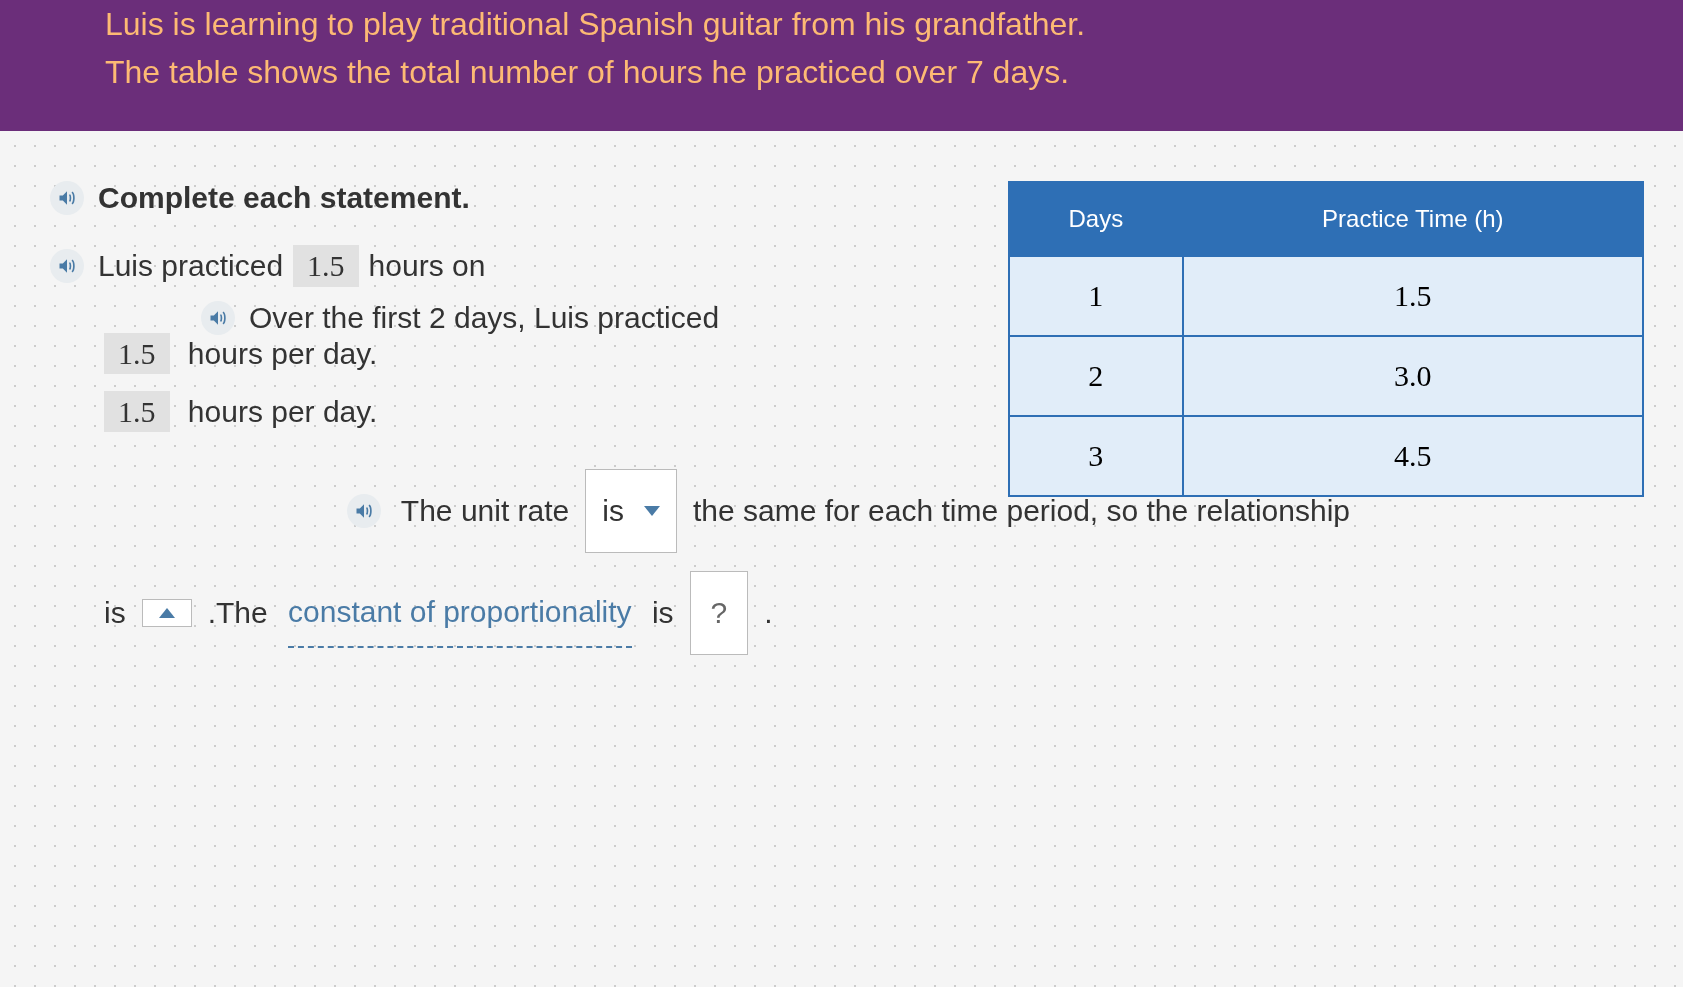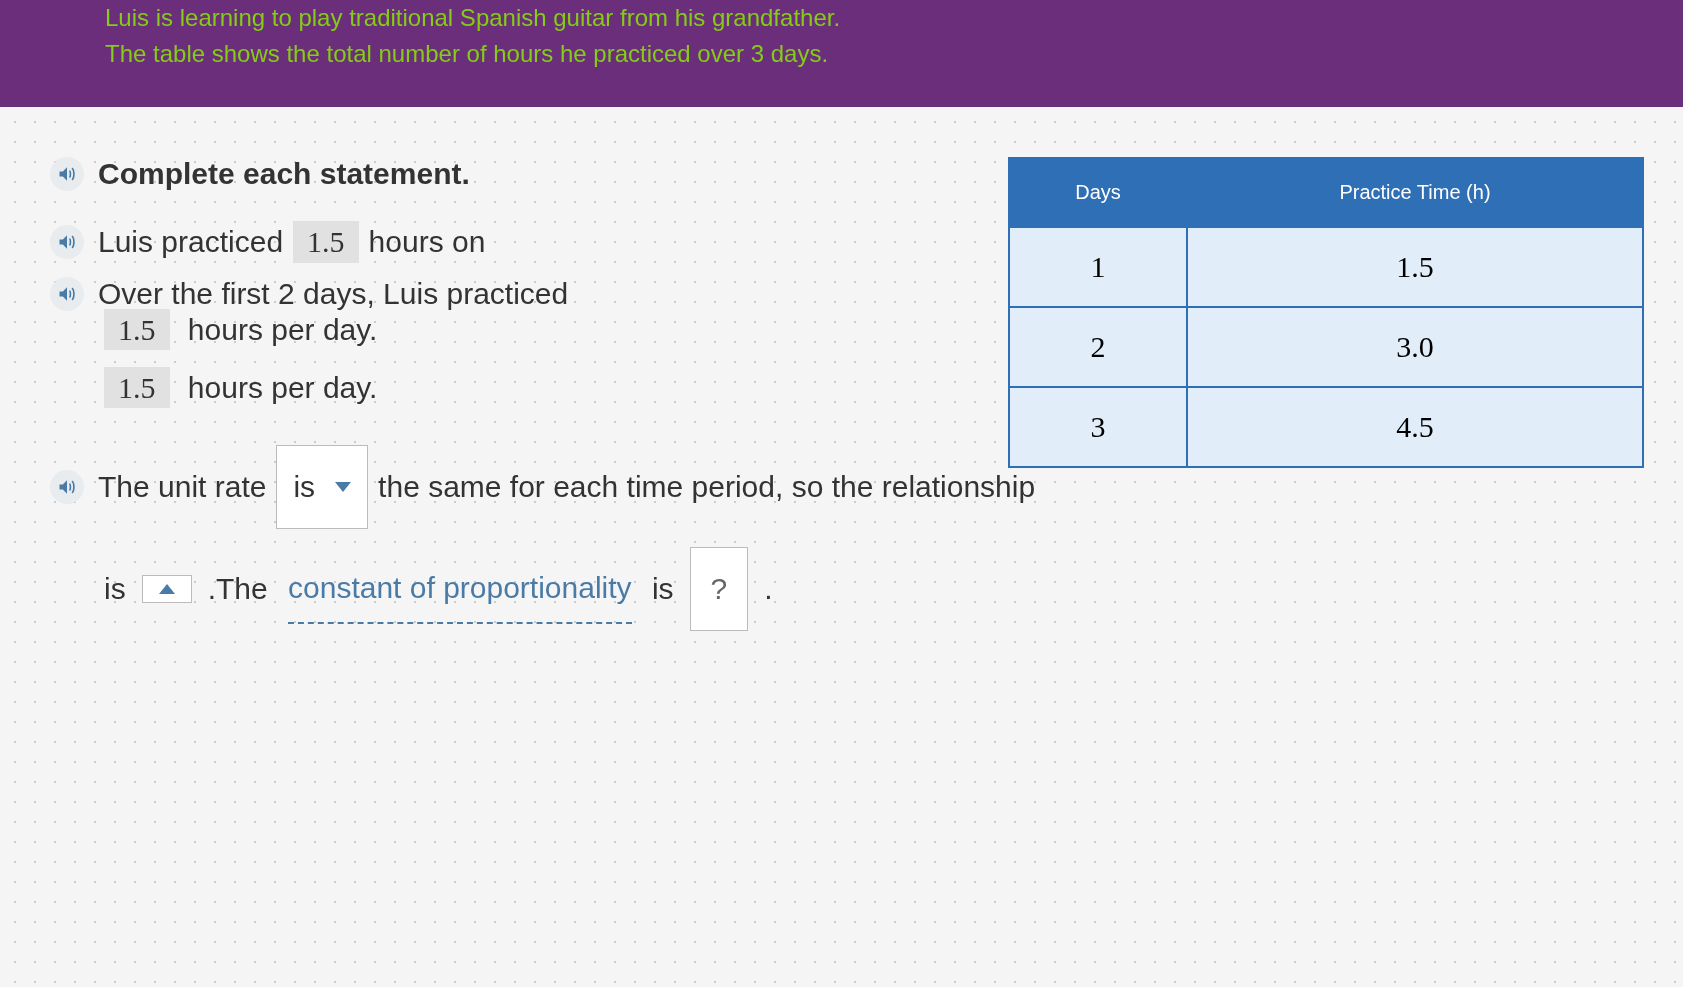--- a/index.html
+++ b/index.html
@@ -5,23 +5,23 @@
 * { box-sizing: border-box; margin: 0; padding: 0; }
 body {
   font-family: "Segoe UI", Arial, sans-serif;
   background: #fff;
   width: 1683px;
   height: 987px;
   overflow: hidden;
 }
 .header {
   background: #6b2e7a;
-  color: #84cc16;
+  color: #fdba74;
   padding: 0 60px 35px 105px;
-  font-size: 24px;
+  font-size: 32px;
   line-height: 1.5;
 }
 .content {
   background-image: radial-gradient(circle, #ccc 1px, transparent 1px);
   background-size: 20px 20px;
   background-position: 5px 5px;
   padding: 50px 40px 40px 50px;
   position: relative;
   height: calc(987px - 100px);
   background-color: #f5f5f5;
@@ -105,21 +105,21 @@
   text-align: center;
 }
 table.data {
   border-collapse: collapse;
   width: 100%;
 }
 table.data th {
   background: #2e6fb5;
   color: #fff;
   font-weight: 400;
-  font-size: 20px;
+  font-size: 24px;
   padding: 22px 10px;
   border: 2px solid #2e6fb5;
 }
 table.data td {
   background: #e1edf9;
   border: 2px solid #2e6fb5;
   text-align: center;
   font-family: "Times New Roman", serif;
   font-size: 30px;
   padding: 22px 10px;
@@ -133,32 +133,34 @@
   font-size: 30px;
   color: #333;
   padding-left: 54px;
   margin-top: 18px;
   line-height: 2.2;
 }
 .final-lead {
   display: flex;
   align-items: center;
   flex-wrap: wrap;
+  gap: 6px;
   font-size: 30px;
   color: #333;
   line-height: 2.2;
   margin-top: 40px;
+  justify-content: flex-end;
 }
 </style>
 </head>
 <body>
 
 <div class="header">
   <div>Luis is learning to play traditional Spanish guitar from his grandfather.</div>
-  <div>The table shows the total number of hours he practiced over 3 days.</div>
+  <div>The table shows the total number of hours he practiced over 7 days.</div>
 </div>
 
 <div class="content">
 
   <div class="left-col">
 
     <div class="row bold">
       <span class="sound-btn">
         <svg viewBox="0 0 24 24">
             <path fill="#4a7ba6" d="M3 9v6h4l5 5V4L7 9H3z"></path>
@@ -176,21 +178,21 @@
               <path fill="none" stroke="#4a7ba6" stroke-width="2" d="M15 8c1.5 1 1.5 7 0 8M18 5c3 2 3 12 0 14"></path>
             </svg>
         </span>
         <span>Luis practiced</span>
         <span class="filled">1.5</span>
         <span>hours on</span>
       </div>
     </div>
 
     <div class="stmt-block">
-      <div class="row" style="margin-bottom:14px;">
+      <div class="row" style="margin-bottom:14px;justify-content:center;">
         <span class="sound-btn">
           <svg viewBox="0 0 24 24">
               <path fill="#4a7ba6" d="M3 9v6h4l5 5V4L7 9H3z"></path>
               <path fill="none" stroke="#4a7ba6" stroke-width="2" d="M15 8c1.5 1 1.5 7 0 8M18 5c3 2 3 12 0 14"></path>
             </svg>
         </span>
         <span>Over the first 2 days, Luis practiced</span>
       </div>
       <div class="sub-line">
         <span class="filled" style="margin-left:0;">1.5</span>

